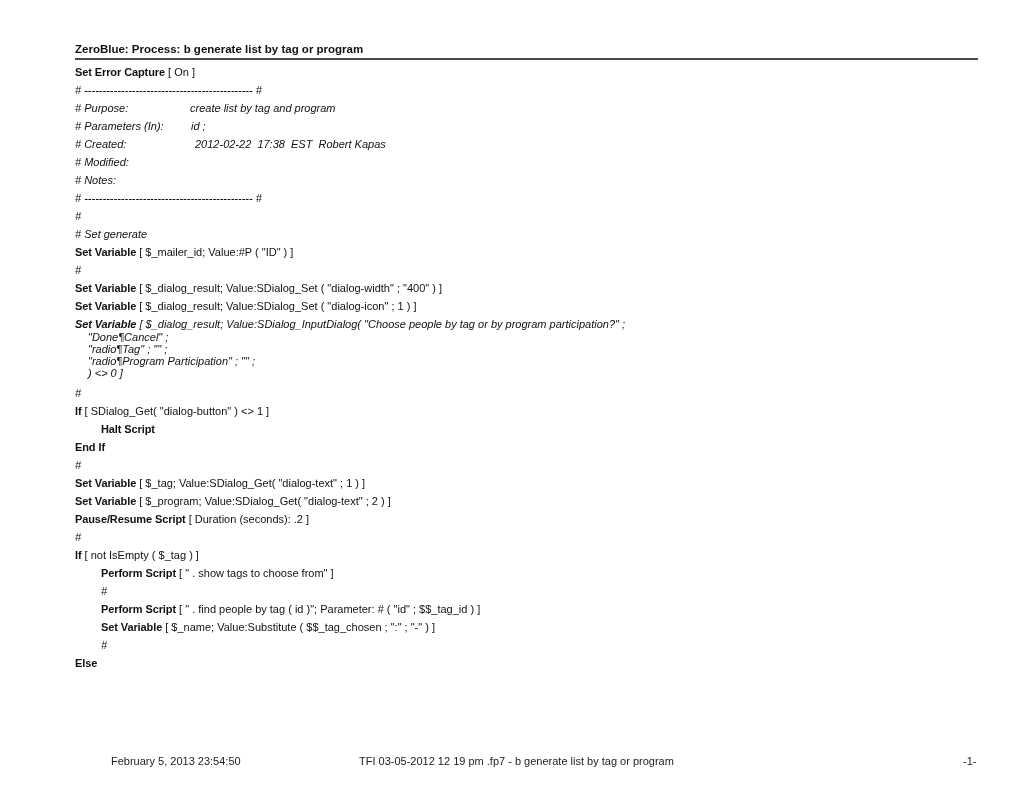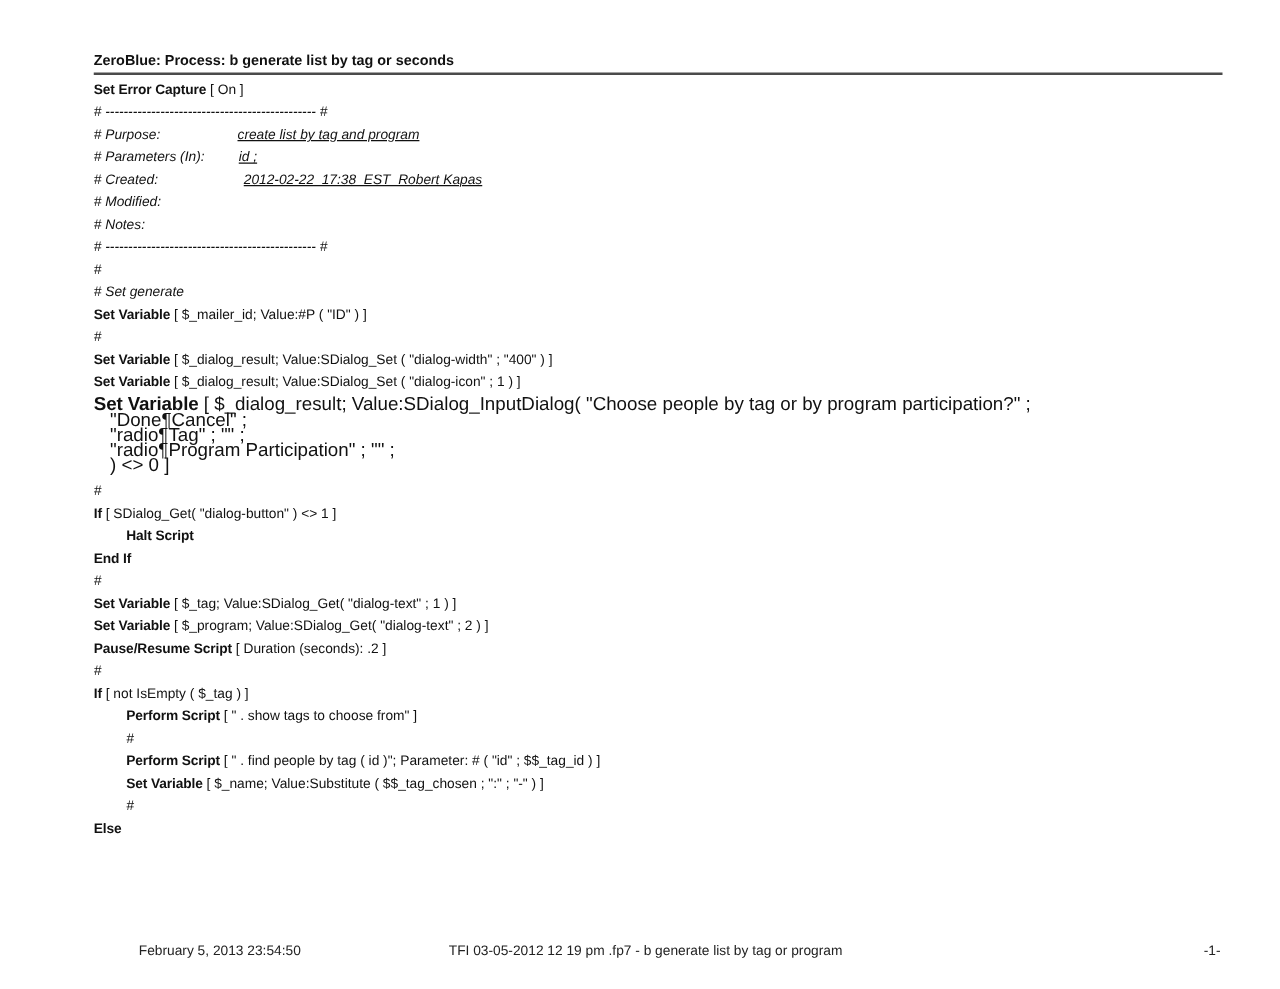--- a/index.html
+++ b/index.html
@@ -42,25 +42,26 @@
       height: 18px;
       line-height: 18px;
       font-size: 11px;
       white-space: nowrap;
     }
     .line.indent { padding-left: 26px; }
     .step { font-weight: bold; letter-spacing: -0.1px; }
     .args { font-weight: normal; }
     .comment { font-style: italic; }
     .cm-label { display: inline-block; font-style: italic; }
-    .cm-value { font-style: italic; text-decoration: underline; }
+    .cm-value { font-style: italic; }
     .wrap-block {
       line-height: 12px;
-      font-size: 15px;
+      font-size: 11px;
       padding-bottom: 3px;
+      font-style: italic;
     }
     .wrap-block .first { height: 18px; line-height: 18px; white-space: nowrap; }
     .wrap-block .cont {
       padding-left: 13px;
       height: 12px;
       line-height: 12px;
       white-space: nowrap;
       margin-top: -2px;
       margin-bottom: 2px;
     }
@@ -71,21 +72,21 @@
       white-space: nowrap;
       color: #222222;
     }
     .footer-left { left: 75px; padding-left: 36px; }
     .footer-center { left: 359px; }
     .footer-right { left: 963px; }
   </style>
 </head>
 <body>
 
-<div class="page-title">ZeroBlue: Process: b generate list by tag or seconds</div>
+<div class="page-title">ZeroBlue: Process: b generate list by tag or program</div>
 <div class="title-rule"></div>
 
 <div class="script">
 
   <div class="line">
     <span class="step">Set Error Capture</span><span class="args"> [ On ]</span>
   </div>
 
   <div class="line comment"># ---------------------------------------------- #</div>
 

